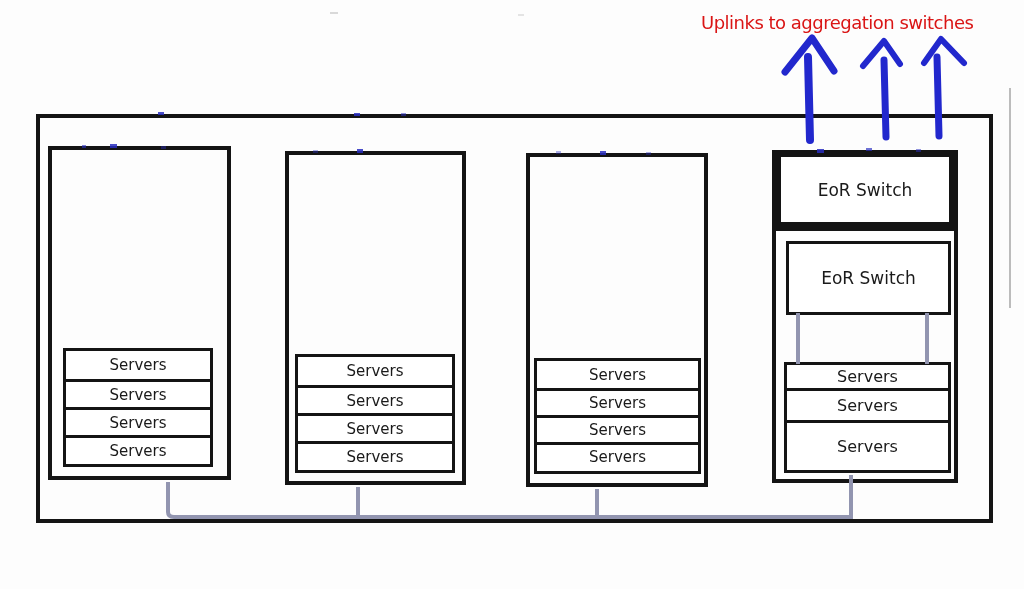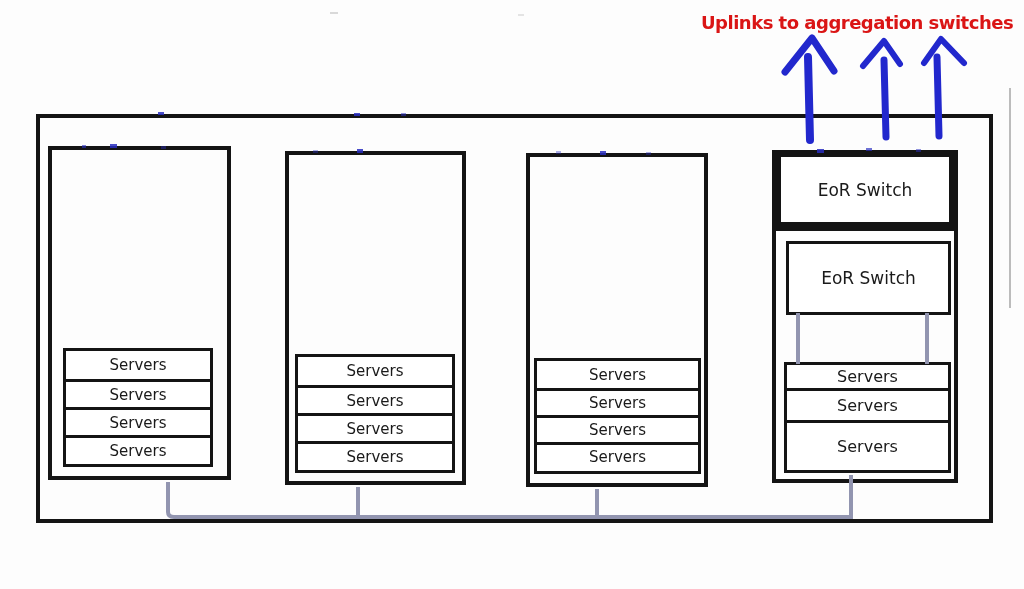--- a/index.html
+++ b/index.html
@@ -7,21 +7,21 @@
     width:1024px;height:589px;
     background:#fdfdfd;
     font-family:"DejaVu Sans","Liberation Sans",sans-serif;
     position:relative;overflow:hidden;
   }
   #diagram{position:absolute;inset:0;width:1024px;height:589px;}
 
   .uplink-label{
     position:absolute;left:701px;top:12px;
     font-size:18px;letter-spacing:-0.5px;white-space:nowrap;
-    color:#da1515;font-weight:700;
+    color:#da1515;font-weight:400;
   }
 
   .outer-box{
     position:absolute;left:36px;top:114px;width:957px;height:409px;
     border:4px solid #141414;box-sizing:border-box;background:transparent;
   }
 
   .rack{
     position:absolute;border:4px solid #141414;box-sizing:border-box;
     background:transparent;

